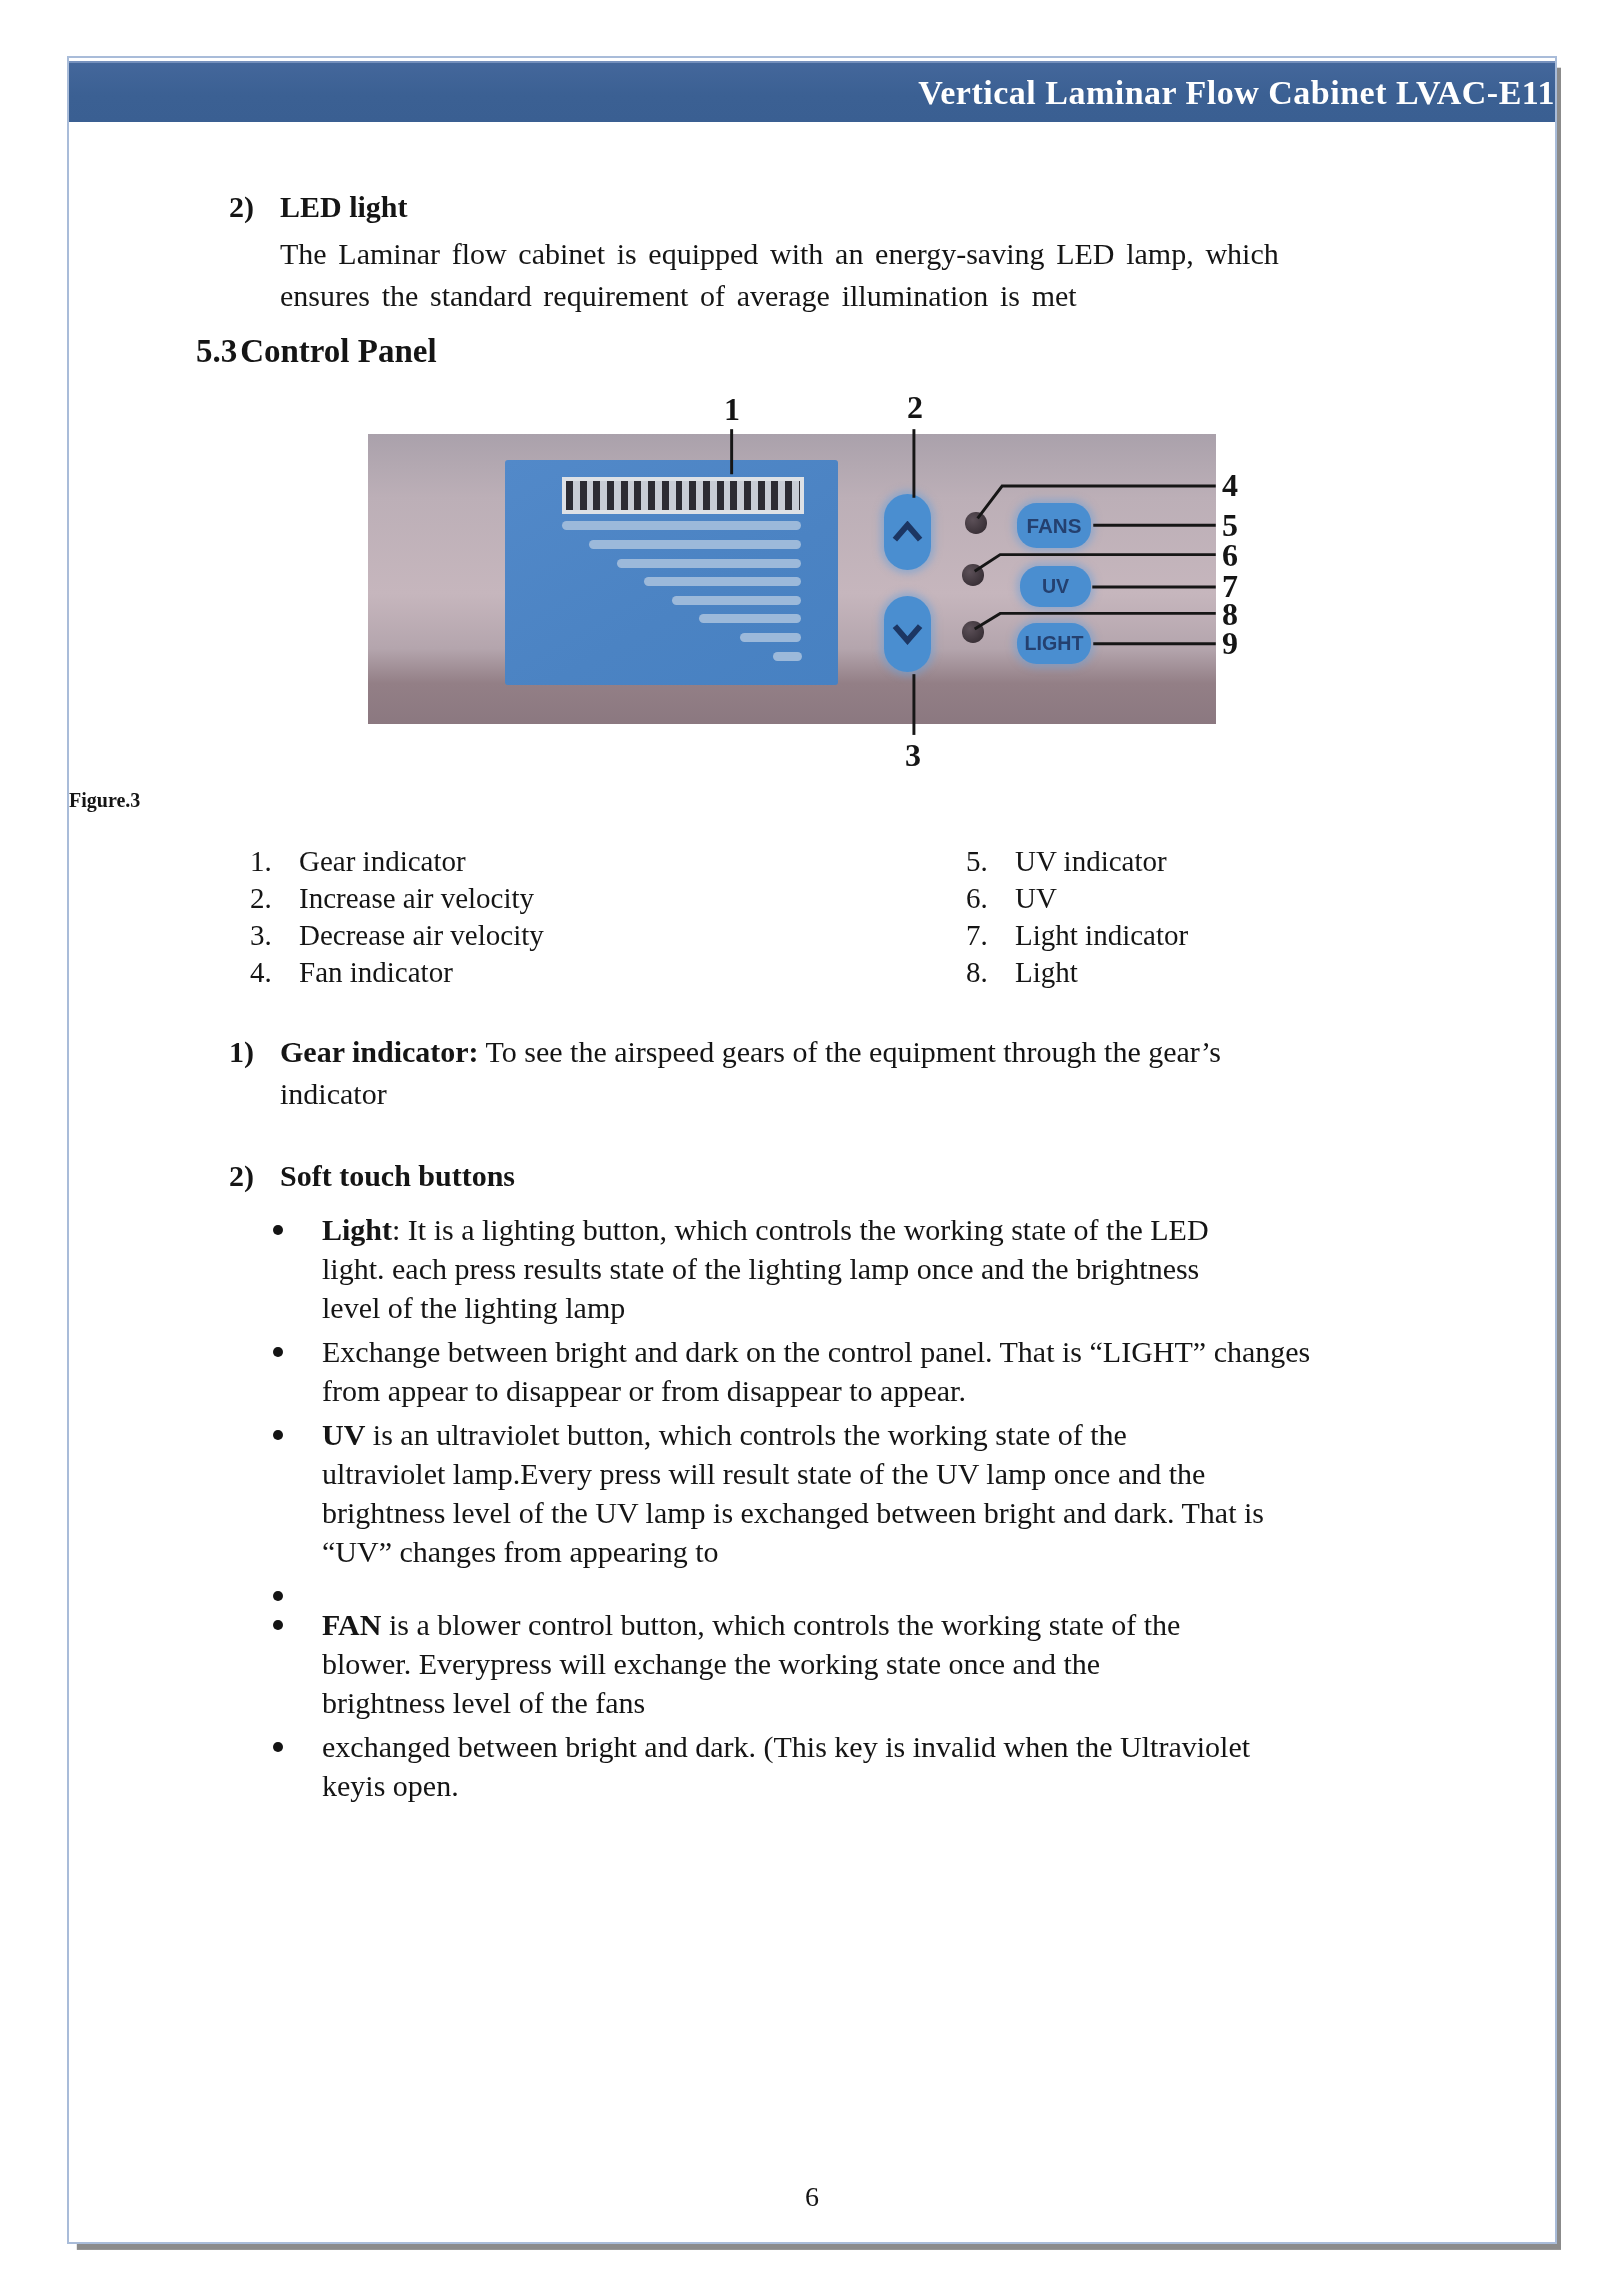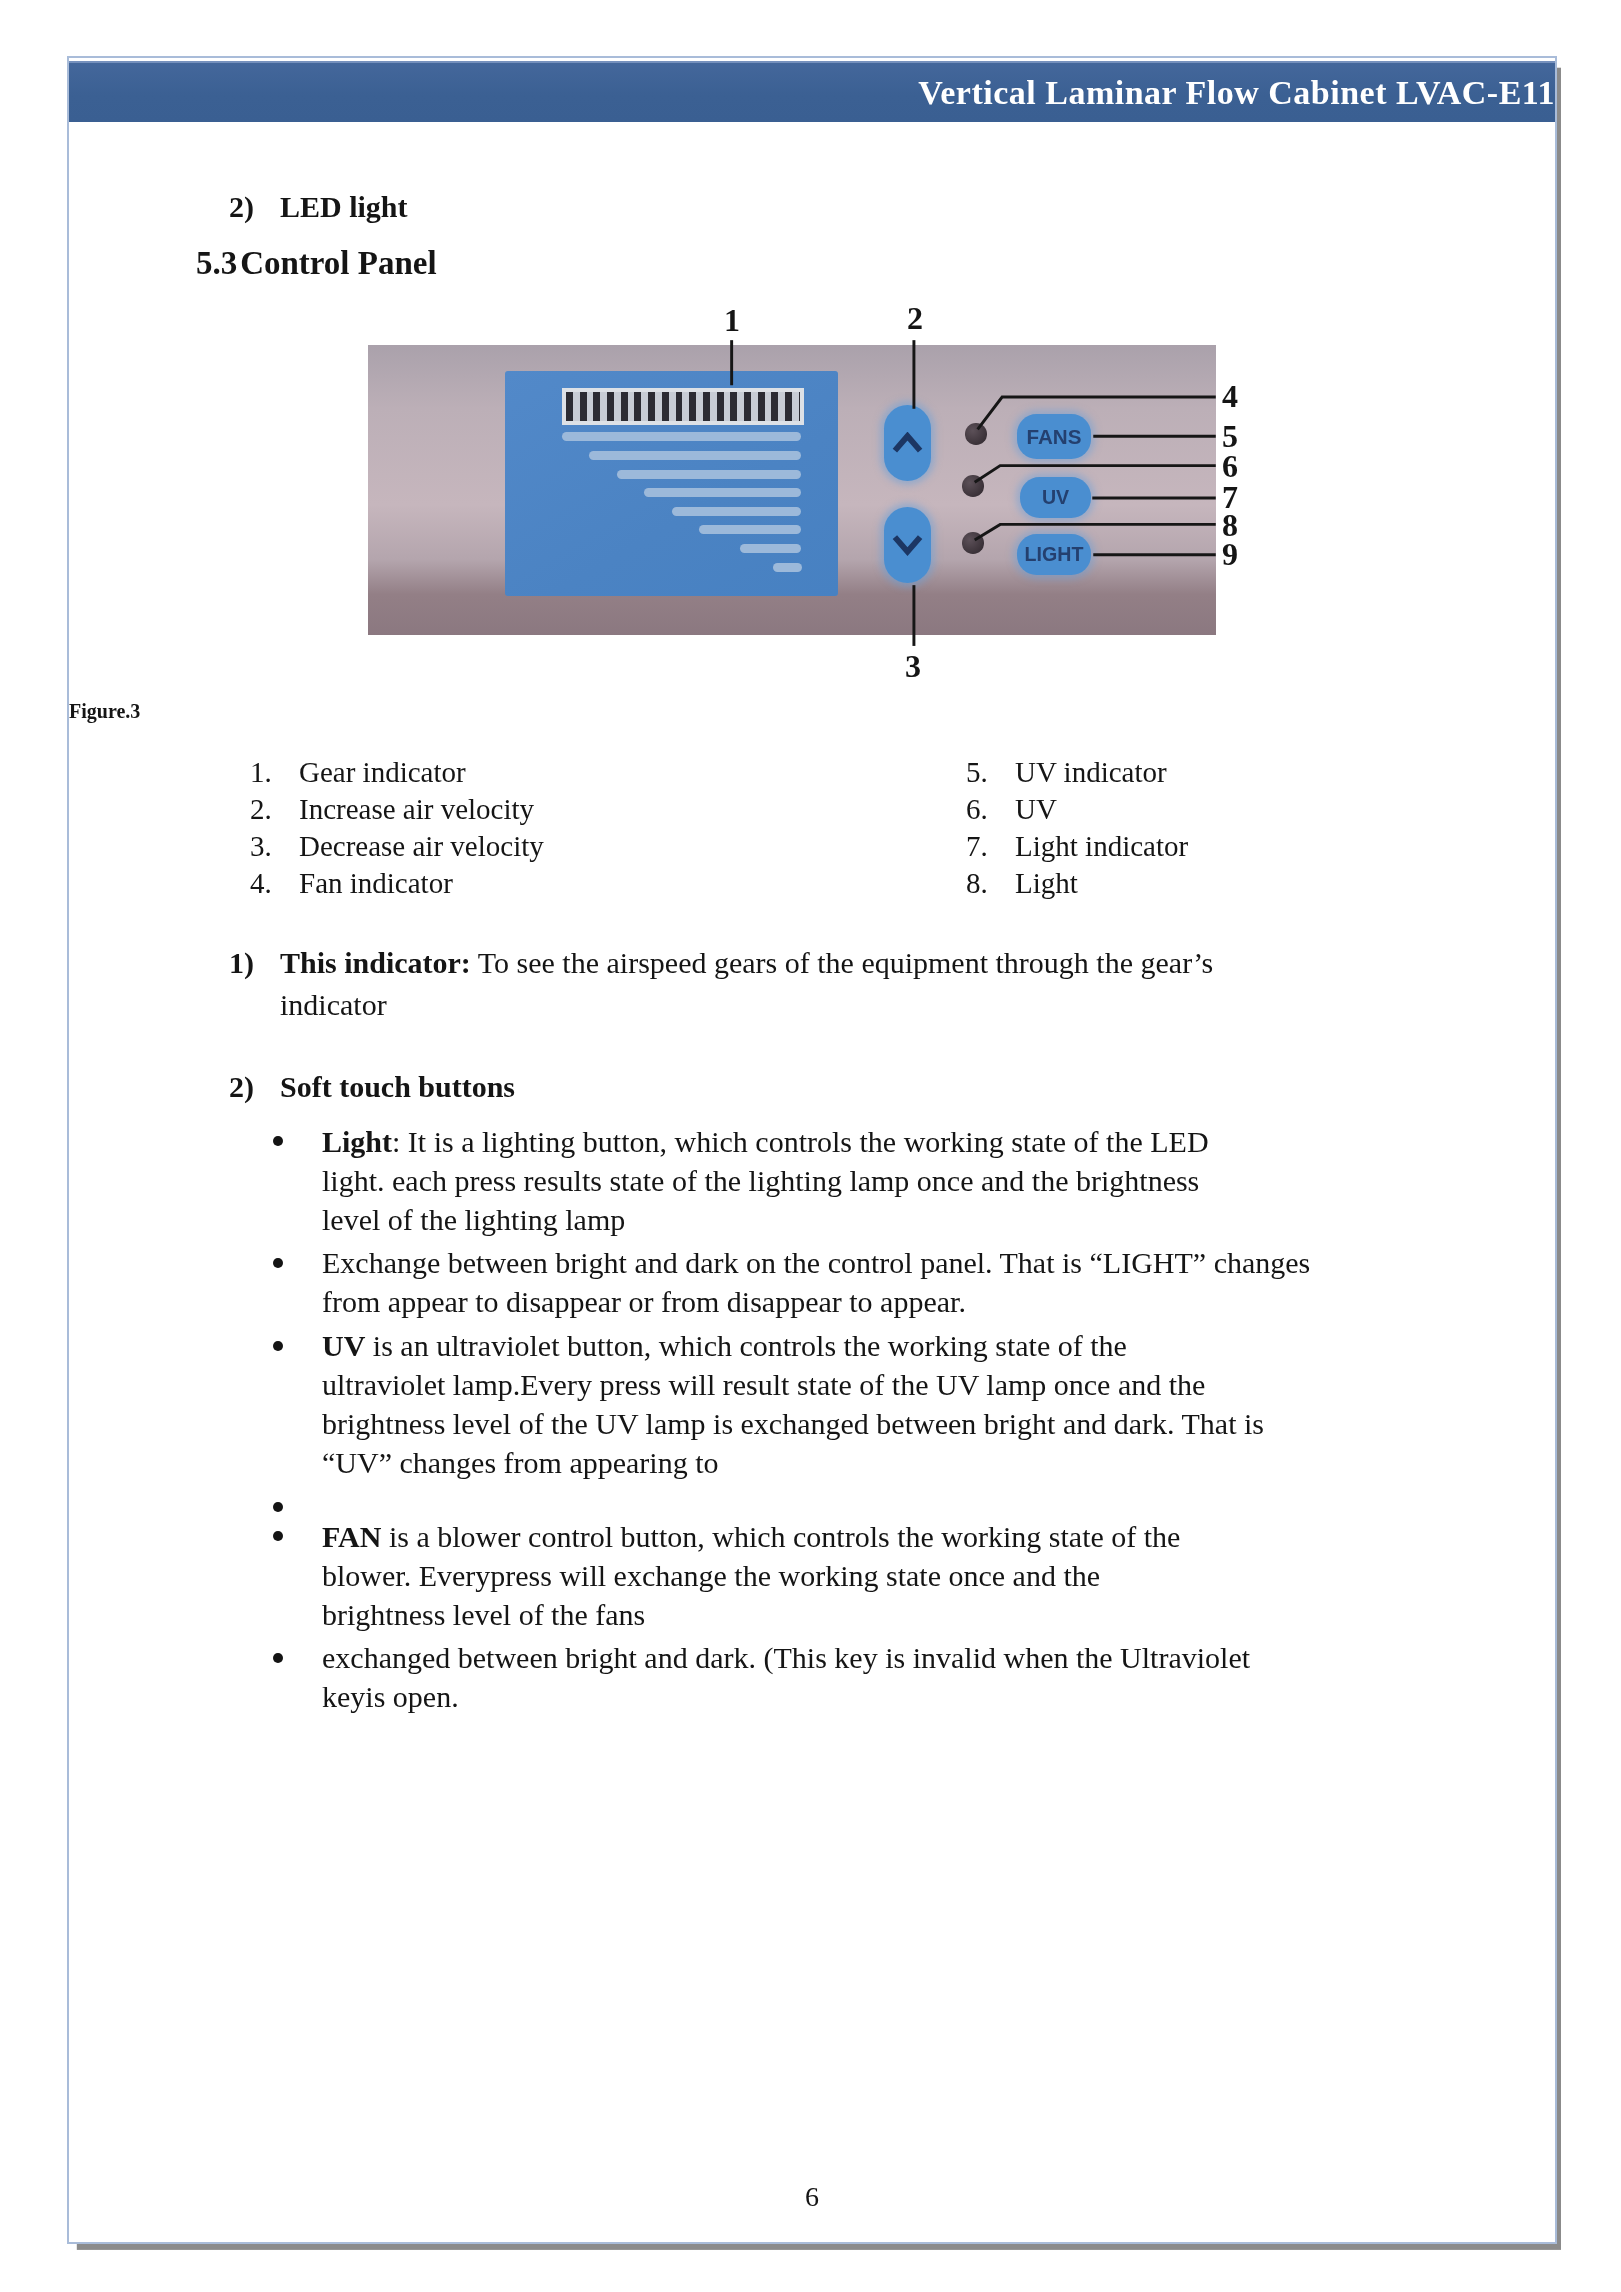--- a/index.html
+++ b/index.html
@@ -99,20 +99,22 @@
 <div class="page">
 
   <div class="header-bar">
     <span class="title">Vertical Laminar Flow Cabinet LVAC-E11</span>
   </div>
 
   <div class="h-row led-h">
     <span class="n">2)</span>
     <span>LED light</span>
   </div>
+  <p class="para">The Laminar flow cabinet is equipped with an energy-saving LED lamp, which
+ensures the standard requirement of average illumination is met</p>
 
   <div class="h53">
     <span class="n">5.3</span>
     <span>Control Panel</span>
   </div>
 
   <div class="figure-area">
     <div class="panel"></div>
     <div class="display"></div>
     <div class="gear-strip"></div>
@@ -209,21 +211,21 @@
       </div>
       <div class="leg-item">
         <span class="leg-num">8.</span>
         <span>Light</span>
       </div>
     </div>
   </div>
 
   <div class="gear-para">
     <span class="n">1)</span>
-    <span class="gear-body"><span class="bold-lead">This indicator:</span><span> To see the airspeed gears of the equipment through the gear’s
+    <span class="gear-body"><span class="bold-lead">Gear indicator:</span><span> To see the airspeed gears of the equipment through the gear’s
 indicator</span></span>
   </div>
 
   <div class="h-row soft-h">
     <span class="n">2)</span>
     <span>Soft touch buttons</span>
   </div>
 
   <ul class="bullets">
     <li>

